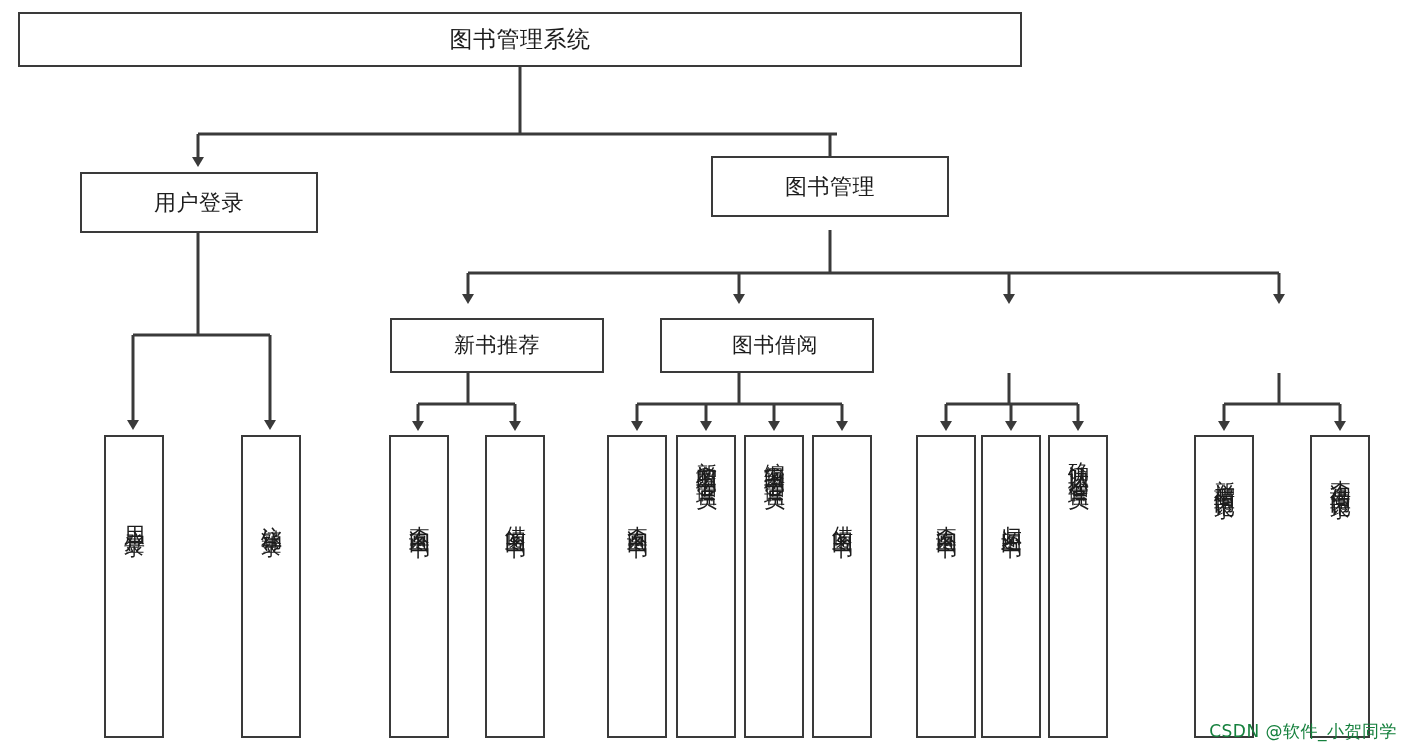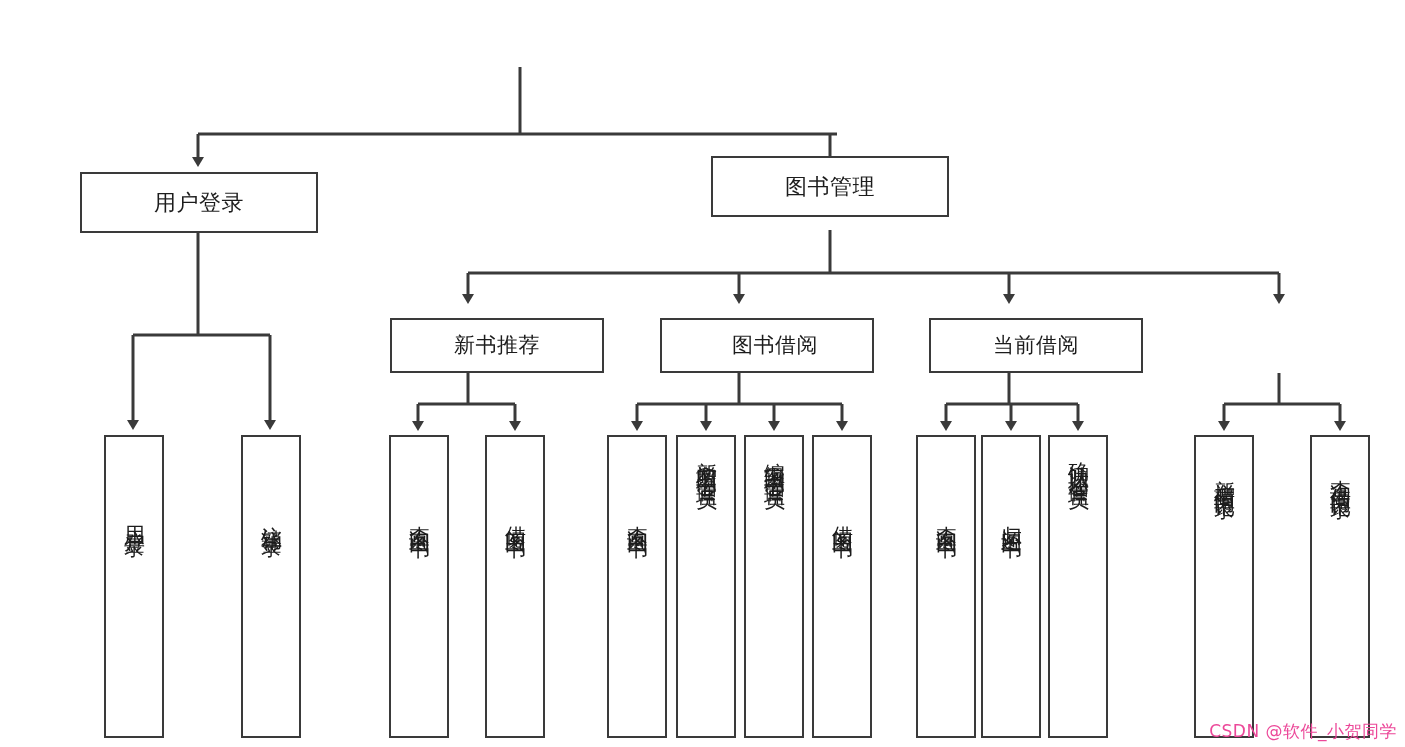--- a/index.html
+++ b/index.html
@@ -96,21 +96,21 @@
     padding-top: 8px;
   }
   .node.leaf.tall2 .label {
     padding-top: 26px;
   }
   .watermark {
     position: absolute;
     right: 8px;
     bottom: 4px;
     font-size: 17px;
-    color: #ec4899;
+    color: #15803d;
     z-index: 5;
     white-space: nowrap;
     letter-spacing: 0.5px;
   }
 </style>
 </head>
 <body>
 
 <div id="canvas">
 
@@ -157,37 +157,37 @@
       <path d="M1011,404 L1011,422" marker-end="url(#arrow)"></path>
       <path d="M1078,404 L1078,422" marker-end="url(#arrow)"></path>
 
       <path d="M1279,373 L1279,404"></path>
       <path d="M1224,404 L1340,404"></path>
       <path d="M1224,404 L1224,422" marker-end="url(#arrow)"></path>
       <path d="M1340,404 L1340,422" marker-end="url(#arrow)"></path>
     </g>
   </svg>
 
+  <div class="node root">
+    <span class="label">图书管理系统</span>
+  </div>
 
   <div class="node l1" style="left:80px; top:172px; width:238px;">
     <span class="label">用户登录</span>
   </div>
   <div class="node l1" style="left:711px; top:156px; width:238px;">
     <span class="label">图书管理</span>
   </div>
 
   <div class="node l2" style="left:362px; top:318px; width:214px;">
     <span class="label">新书推荐</span>
   </div>
   <div class="node l2" style="left:632px; top:318px; width:214px;padding-left:16px;">
     <span class="label">图书借阅</span>
   </div>
-  <div class="node l2" style="left:901px; top:318px; width:214px;">
-    <span class="label">当前借阅</span>
-  </div>
 
   <div class="node leaf mid" style="left:104px; width:60px;">
     <span class="label">用户登录</span>
   </div>
   <div class="node leaf mid" style="left:241px; width:60px;">
     <span class="label">注销登录</span>
   </div>
 
   <div class="node leaf mid" style="left:389px; width:60px;">
     <span class="label">查询图书</span>

